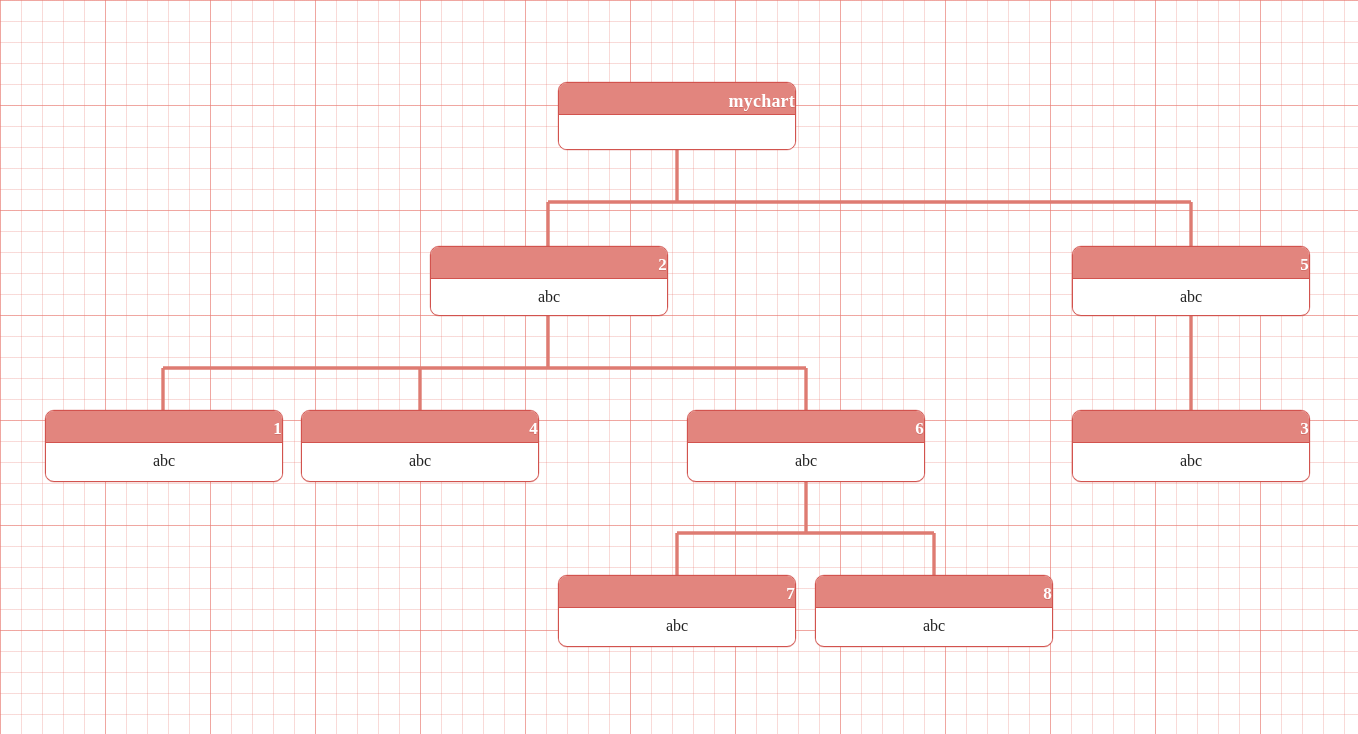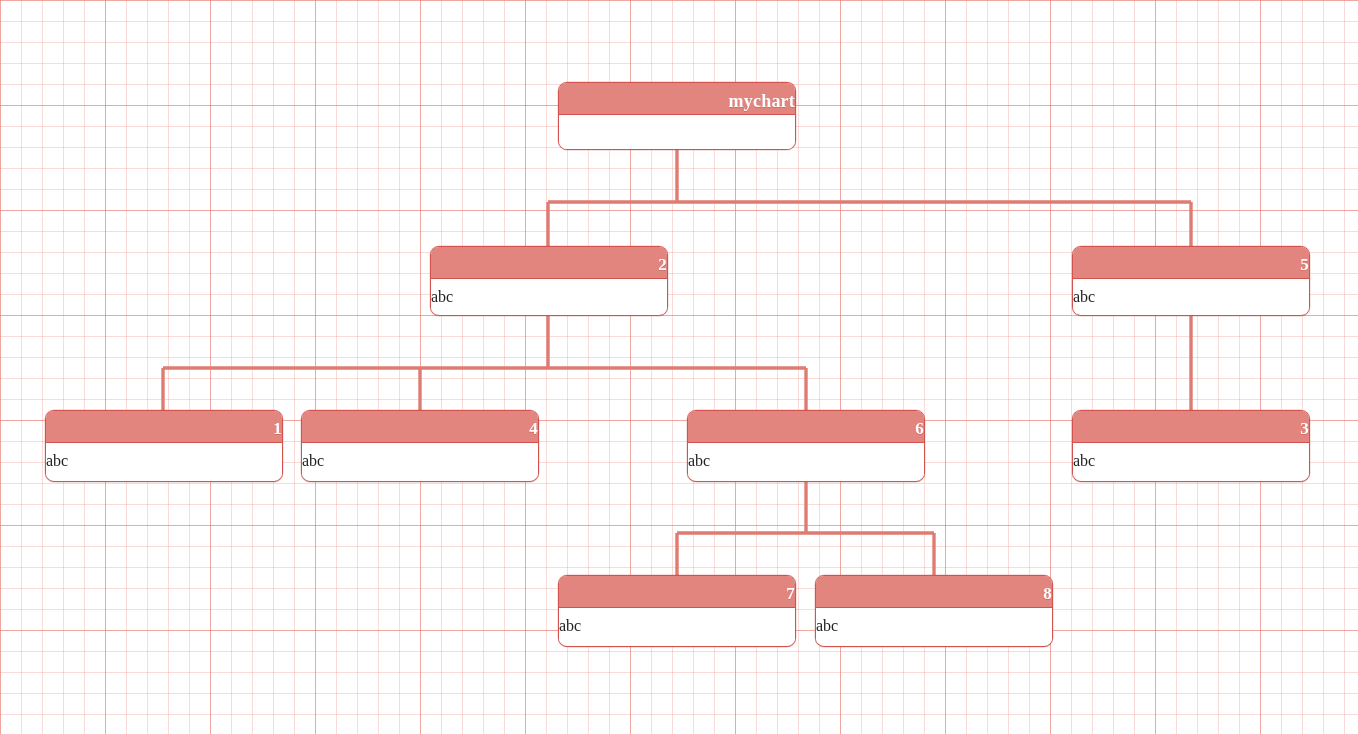--- a/index.html
+++ b/index.html
@@ -66,20 +66,21 @@
     text-shadow: 0 1px 0 rgba(170,60,55,0.30);
     letter-spacing: 0.2px;
   }
   .node-header.root-header {
     font-size: 18px;
   }
   .node-body {
     box-sizing: border-box;
     height: 35px;
     line-height: 35px;
+    text-align: center;
     color: #222222;
     font-size: 16px;
     background: #ffffff;
   }
 </style>
 </head>
 <body>
 
 <div id="chart-canvas">
 

